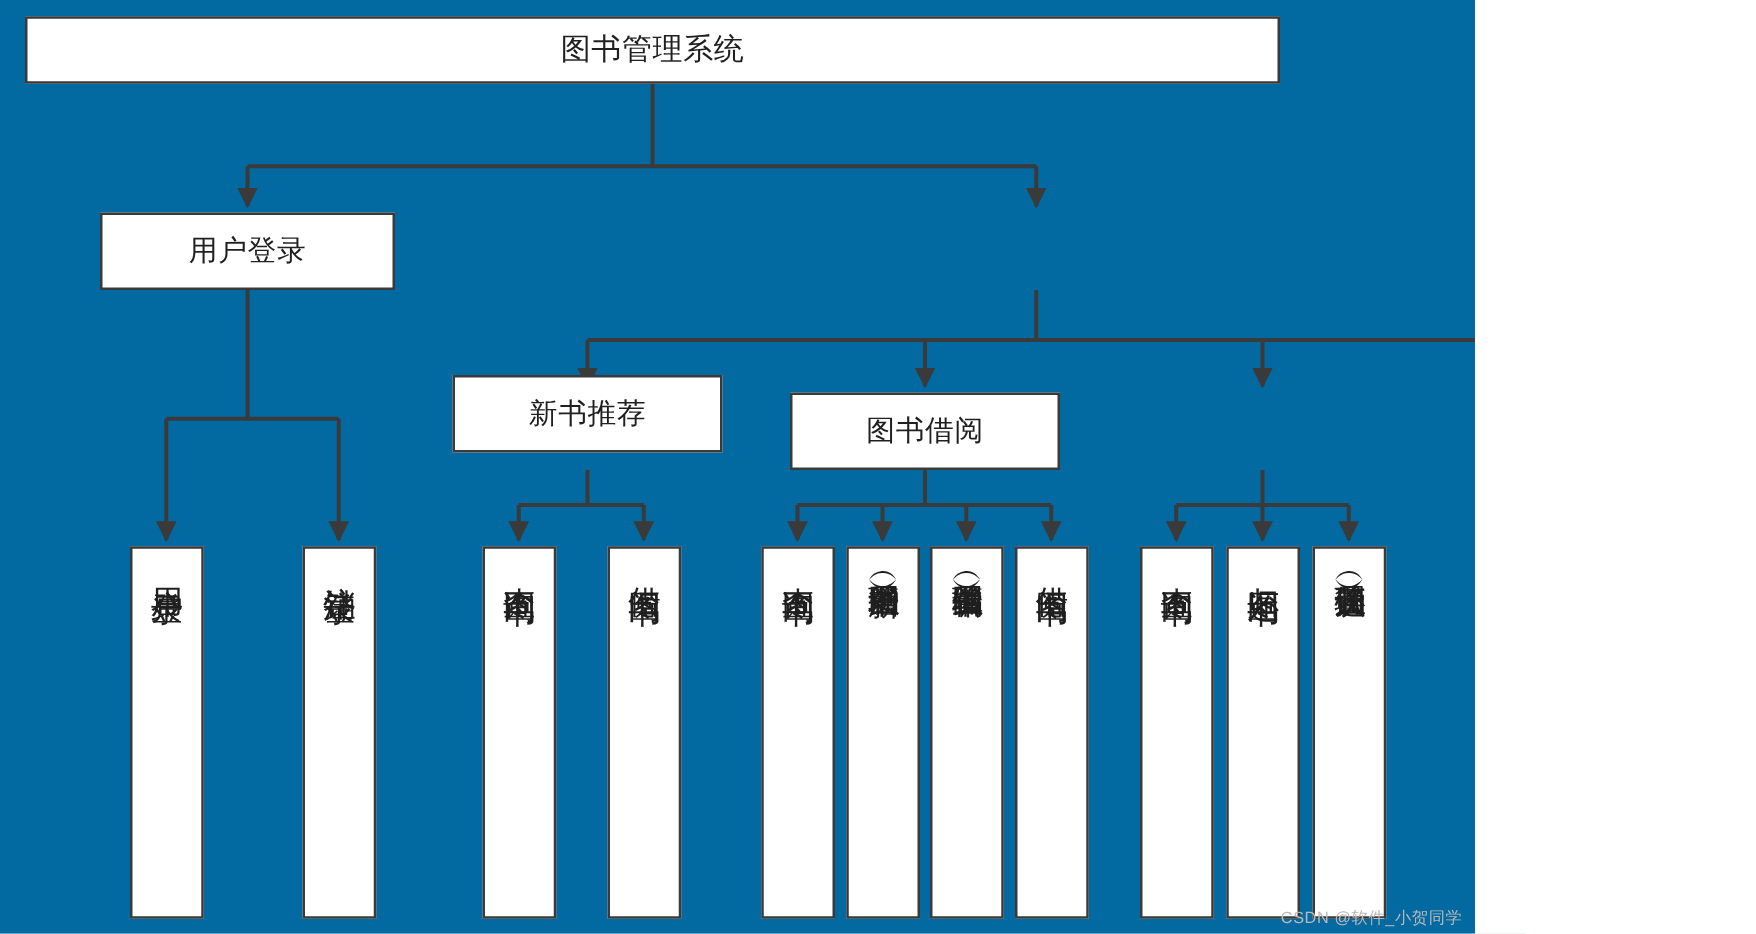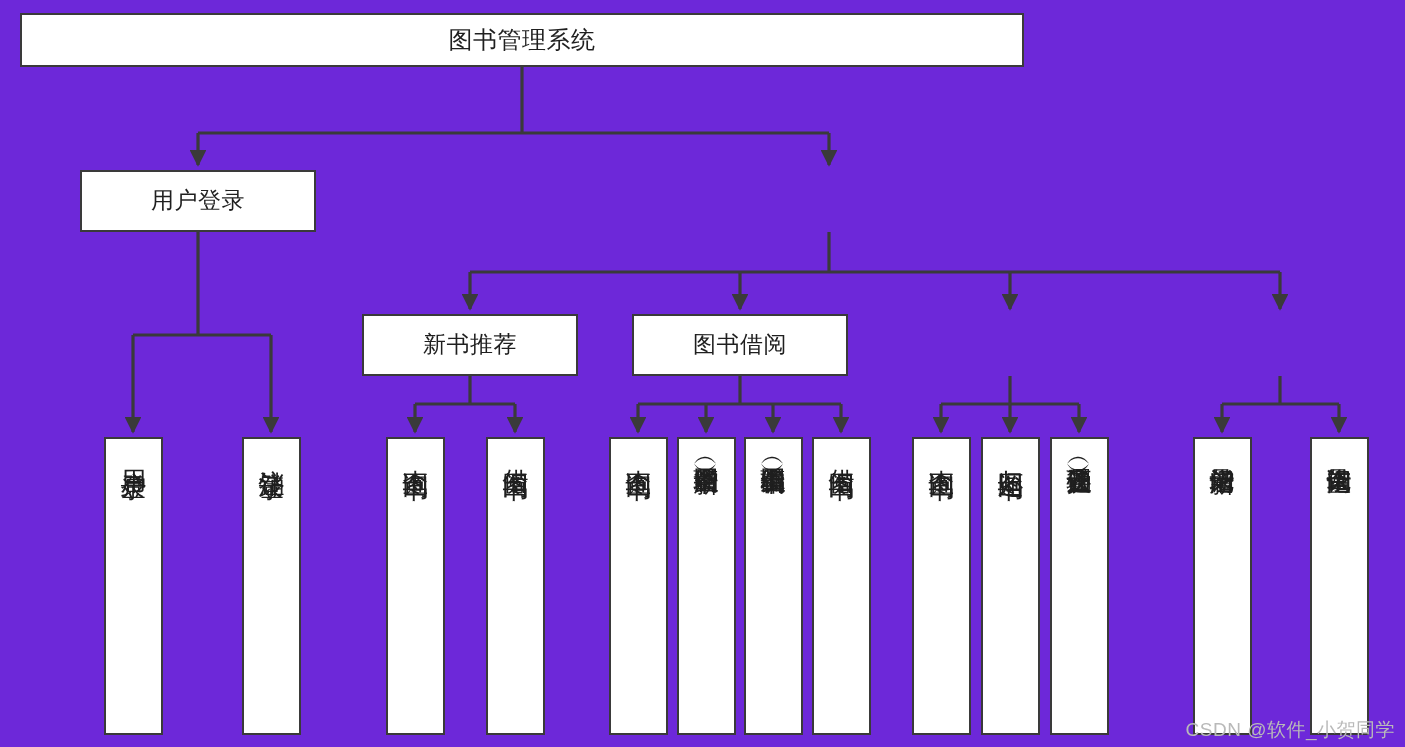--- a/index.html
+++ b/index.html
@@ -7,23 +7,23 @@
     margin: 0;
     padding: 0;
     background: #ffffff;
   }
   body {
     font-family: "Liberation Sans", "DejaVu Sans", sans-serif;
     color: #1a1a1a;
   }
   #canvas {
     position: relative;
-    width: 1405px;
+    width: 1180px;
     height: 747px;
-    background: #6d28d9;
+    background: #0369a1;
     overflow: hidden;
   }
   #edges {
     position: absolute;
     left: 0;
     top: 0;
     width: 1405px;
     height: 747px;
     pointer-events: none;
   }
@@ -67,21 +67,21 @@
     white-space: nowrap;
   }
   .node.vert.tall .lbl {
     font-size: 25px;
     letter-spacing: 0px;
   }
   .watermark {
     position: absolute;
     right: 10px;
     bottom: 4px;
-    font-size: 19px;
+    font-size: 13px;
     color: #b9b9b9;
     letter-spacing: 0.5px;
     z-index: 6;
     white-space: nowrap;
   }
 </style>
 </head>
 <body>
 
 <div id="canvas">
@@ -140,21 +140,21 @@
 
   <div class="node horiz root" style="left:20px; top:13px; width:1004px; height:54px;">
     <span class="lbl">图书管理系统</span>
   </div>
 
   <div class="node horiz" style="left:80px; top:170px; width:236px; height:62px;">
     <span class="lbl">用户登录</span>
   </div>
 
 
-  <div class="node horiz" style="left:362px; top:314px; width:216px; height:62px;">
+  <div class="node horiz" style="left:362px; top:300px; width:216px; height:62px;">
     <span class="lbl">新书推荐</span>
   </div>
 
   <div class="node horiz" style="left:632px; top:314px; width:216px; height:62px;">
     <span class="lbl">图书借阅</span>
   </div>
 
 
 
   <div class="node vert" style="left:104px; top:437px; width:59px; height:298px;">

